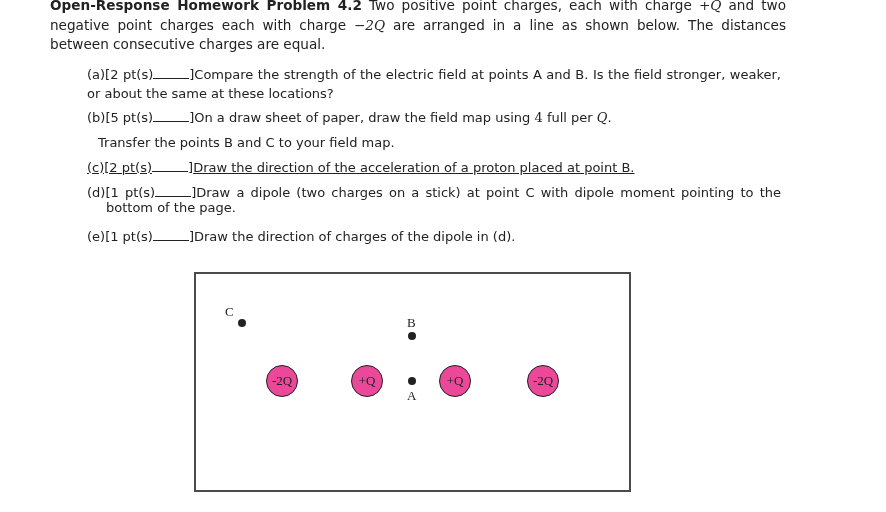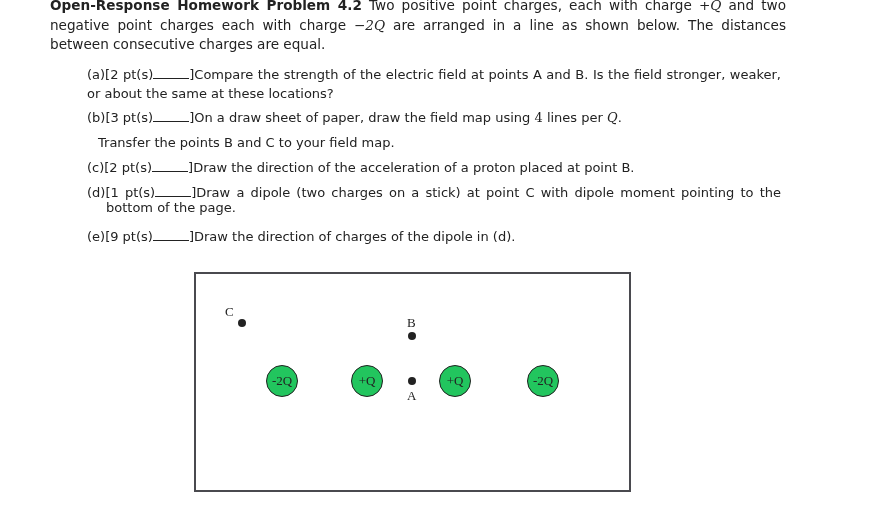--- a/index.html
+++ b/index.html
@@ -60,21 +60,21 @@
       height: 32px;
       border: 1.6px solid #222;
       border-radius: 50%;
       box-sizing: border-box;
       display: flex;
       align-items: center;
       justify-content: center;
       font-family: "Liberation Serif", "DejaVu Serif", serif;
       font-size: 13px;
       color: #222;
-      background: #22c55e;
+      background: #ec4899;
     }
     .dot {
       position: absolute;
       width: 8px;
       height: 8px;
       border-radius: 50%;
       background: #222;
     }
     .ptlabel {
       position: absolute;
@@ -89,37 +89,37 @@
 <div class="intro">
   <span class="bold">Open-Response Homework Problem 4.2</span>
   <span>Two positive point charges, each with charge </span><span class="math">+Q</span><span> and two negative point charges each with charge </span><span class="math">−2Q</span><span> are arranged in a line as shown below.  The distances between consecutive charges are equal.</span>
 </div>
 
 <div class="part just" style="top:65px;">
   <span>(a)[2 pt(s)</span><span class="blank"></span><span>]</span><span style="display:inline;">Compare the strength of the electric field at points A and B. Is the field stronger, weaker, or about the same at these locations?</span>
 </div>
 
 <div class="part" style="top:108px;">
-  <span>(b)[3 pt(s)</span><span class="blank"></span><span>]</span><span>On a draw sheet of paper, draw the field map using </span><span class="math-up">4</span><span> lines per </span><span class="math">Q</span><span>.</span>
+  <span>(b)[5 pt(s)</span><span class="blank"></span><span>]</span><span>On a draw sheet of paper, draw the field map using </span><span class="math-up">4</span><span> full per </span><span class="math">Q</span><span>.</span>
 </div>
 <div class="part" style="top:133px; left:98px;">Transfer the points B and C to your field map.</div>
 
-<div class="part" style="top:158px;">
+<div class="part" style="top:158px;text-decoration:underline;">
   <span>(c)[2 pt(s)</span><span class="blank"></span><span>]</span><span>Draw the direction of the acceleration of a proton placed at point B.</span>
 </div>
 
 <div class="part" style="top:183px;">
   <div class="just" style="text-align-last: justify;">
     <span>(d)[1 pt(s)</span><span class="blank"></span><span>]</span><span>Draw a dipole (two charges on a stick) at point C with dipole moment pointing to the</span>
   </div>
 </div>
 <div class="part" style="top:198px; left:106px;">bottom of the page.</div>
 
 <div class="part" style="top:227px;">
-  <span>(e)[9 pt(s)</span><span class="blank"></span><span>]</span><span>Draw the direction of charges of the dipole in (d).</span>
+  <span>(e)[1 pt(s)</span><span class="blank"></span><span>]</span><span>Draw the direction of charges of the dipole in (d).</span>
 </div>
 
 <div class="diagram"></div>
 
 <div class="charge" style="left:266px; top:365px;">-2Q</div>
 <div class="charge" style="left:351px; top:365px;">+Q</div>
 <div class="charge" style="left:439px; top:365px;">+Q</div>
 <div class="charge" style="left:527px; top:365px;">-2Q</div>
 
 <div class="dot" style="left:408px; top:377px;"></div>

